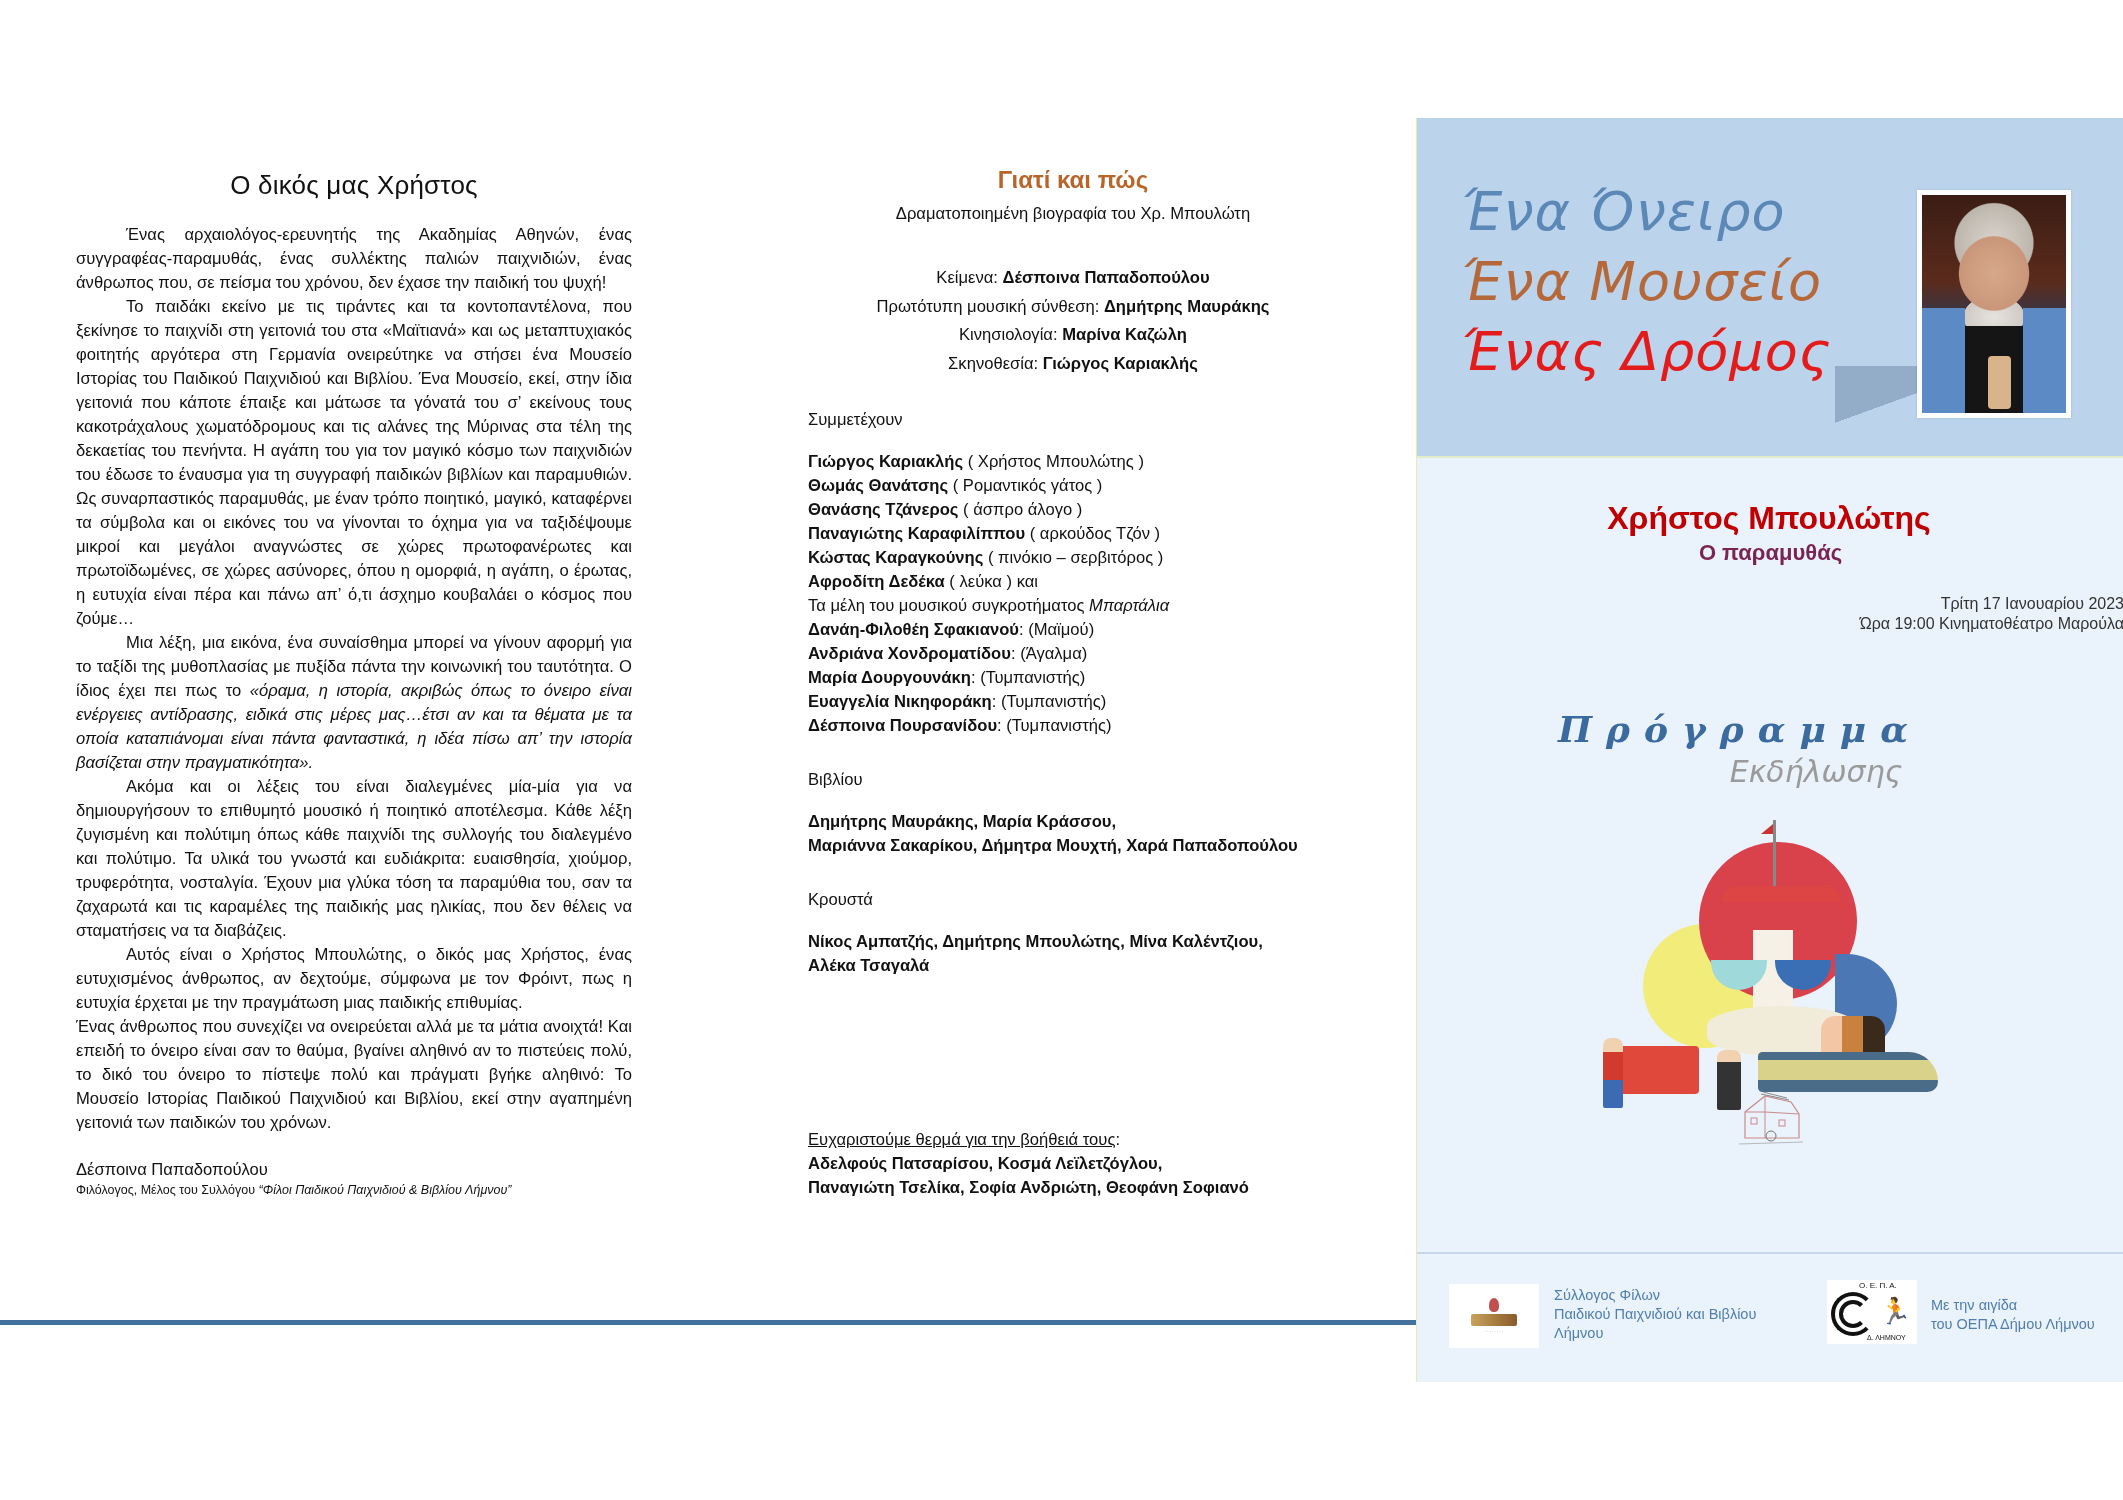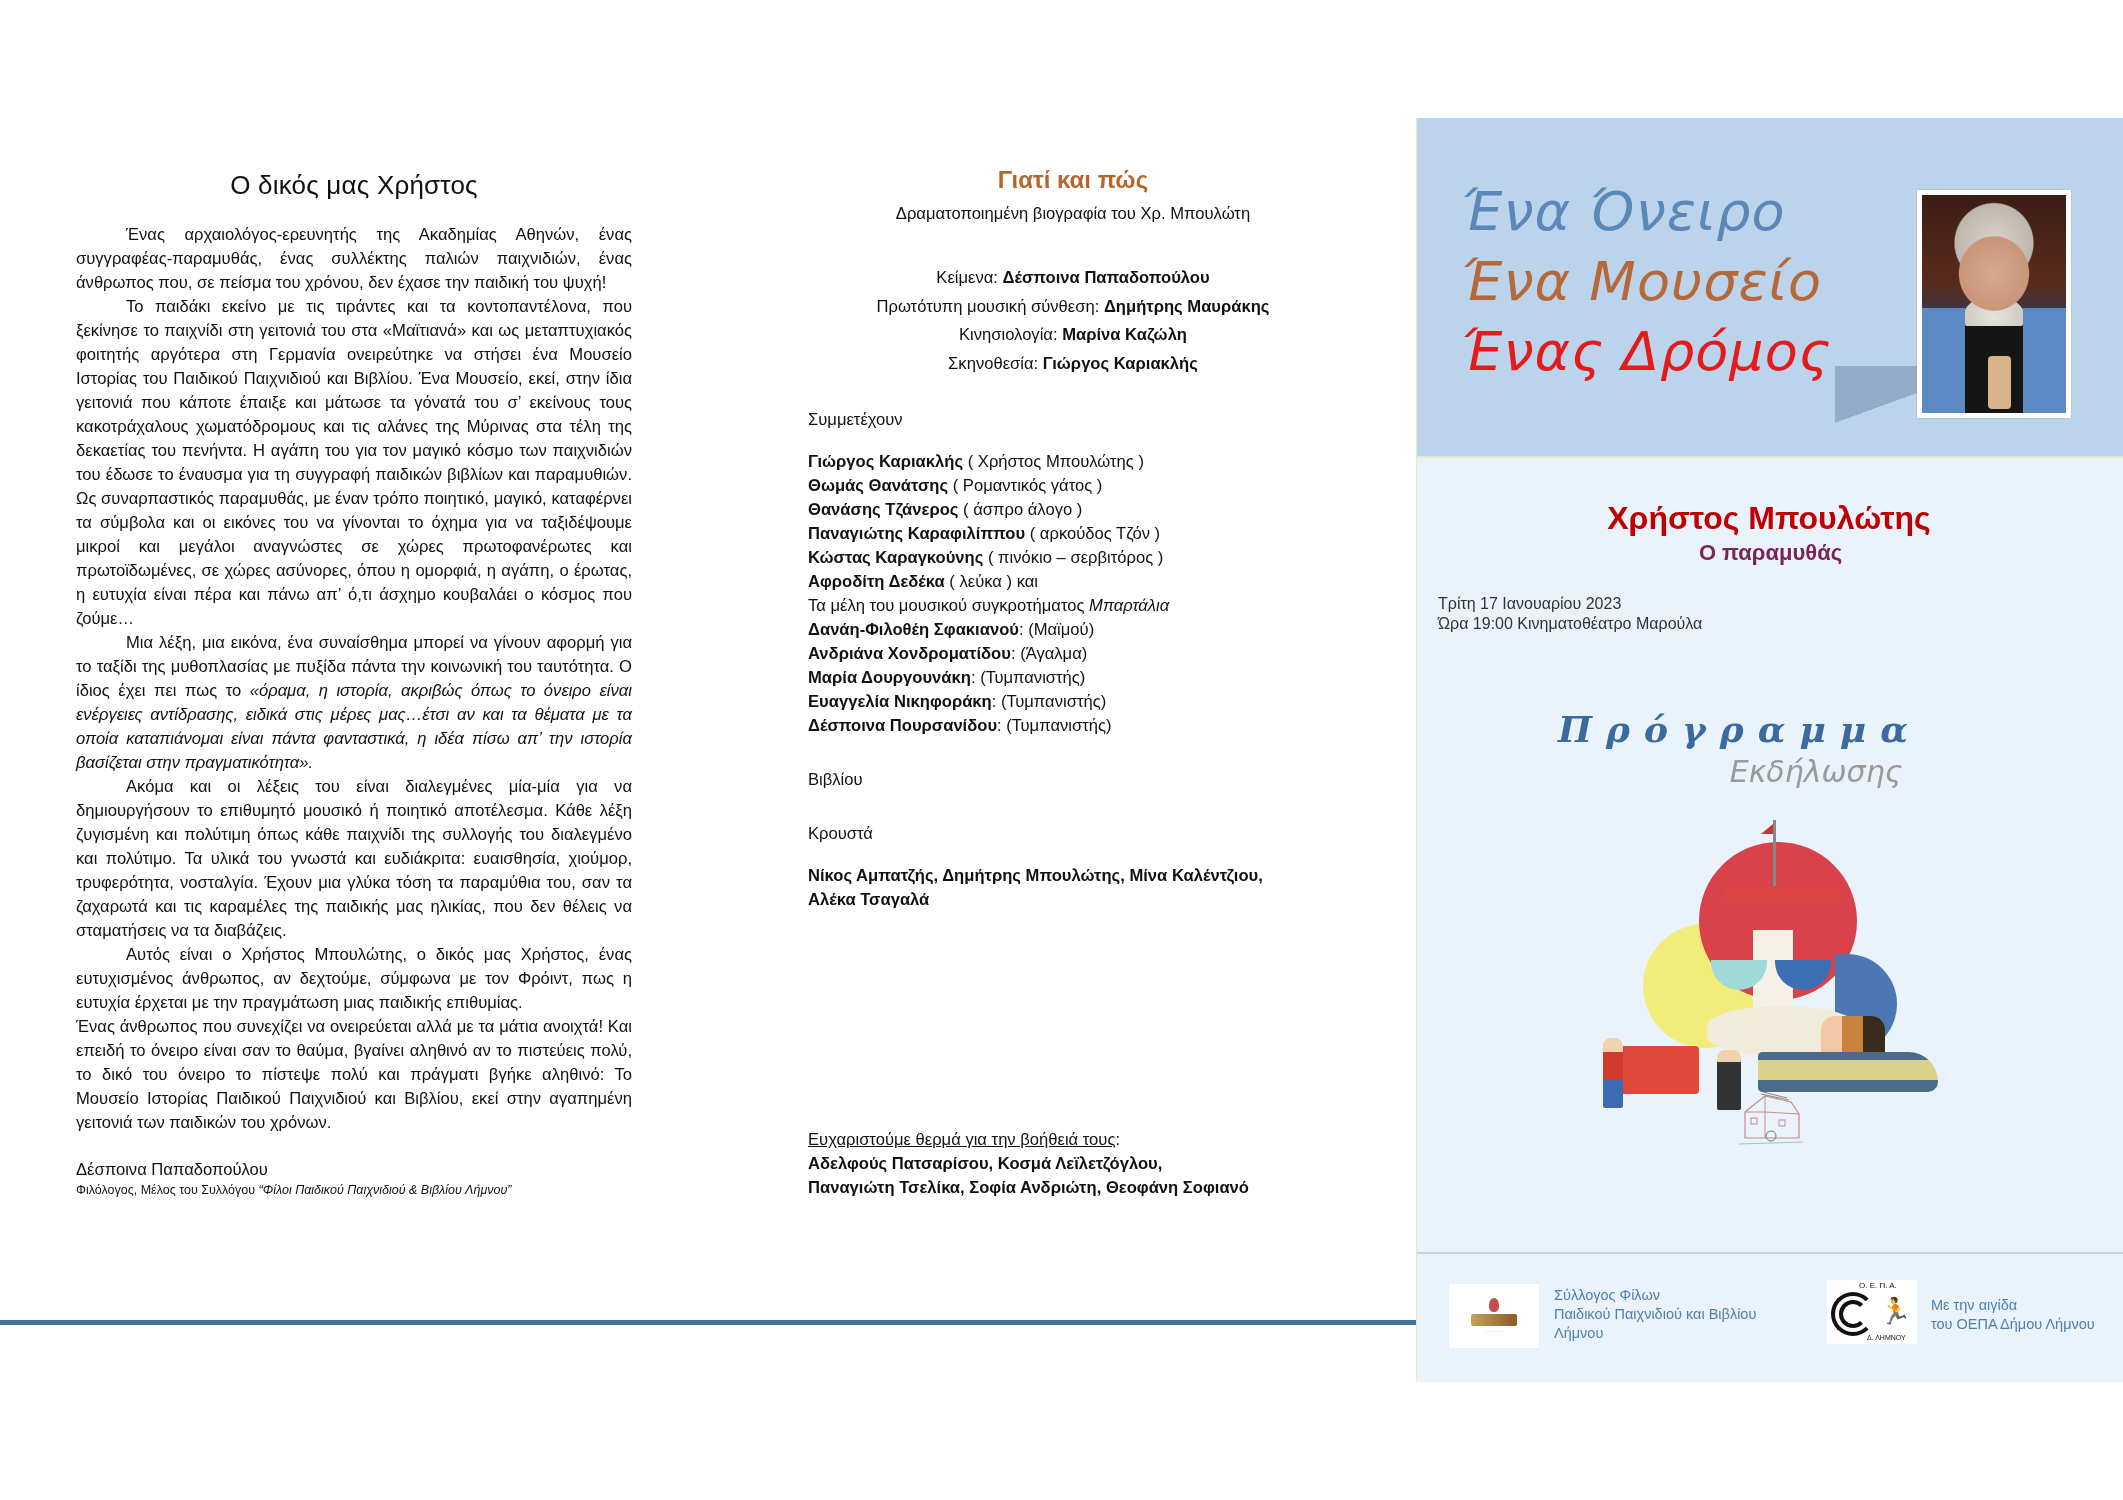--- a/index.html
+++ b/index.html
@@ -45,21 +45,21 @@
       radial-gradient(ellipse 30% 14% at 50% 56%, #e6e3de 0%, #cfcac3 70%, transparent 72%),
       linear-gradient(180deg, #3b1d14 0%, #5a2b1c 40%, #2f3a55 60%, #4f7cb5 100%); }
   .photo-inner { position: relative; width: 100%; height: 100%; }
   .shirt-l { position: absolute; left: 0; bottom: 0; width: 30%; height: 48%; background: #5c8ac4; }
   .shirt-r { position: absolute; right: 0; bottom: 0; width: 30%; height: 48%; background: #5c8ac4; }
   .tee { position: absolute; left: 30%; bottom: 0; width: 40%; height: 40%; background: #151515; }
   .flute { position: absolute; left: 46%; bottom: 2%; width: 16%; height: 24%; background: #d9b389; border-radius: 4px; }
 
   .name { position: absolute; left: 0; width: 704px; top: 382px; text-align: center; color: #c00000; font-size: 32px; font-weight: bold; }
   .role { position: absolute; left: 0; width: 707px; top: 422px; text-align: center; color: #7a2454; font-size: 22px; font-weight: bold; }
-  .date { position: absolute; left: 0; width: 707px; top: 476px; text-align: left; color: #333; font-size: 16px; line-height: 20px; padding-left: 21px; }
+  .date { position: absolute; left: 0; width: 707px; top: 476px; text-align: right; color: #333; font-size: 16px; line-height: 20px; }
 
   .prog { position: absolute; left: 0; width: 646px; top: 590px; text-align: center; color: #3a6a9e; font-family: "DejaVu Serif", serif; font-style: italic; font-weight: bold; font-size: 36px; letter-spacing: 14px; }
   .event { position: absolute; left: 12px; width: 774px; top: 636px; text-align: center; color: #9a9a9a; font-family: "DejaVu Sans", sans-serif; font-style: italic; font-size: 30px; }
 
   .toys { position: absolute; left: 186px; top: 702px; width: 340px; height: 300px; }
   .circ { position: absolute; border-radius: 50%; }
   .circ.red { left: 96px; top: 22px; width: 158px; height: 158px; background: #d9414b; }
   .circ.yellow { left: 40px; top: 104px; width: 124px; height: 124px; background: #f2ec7a; }
   .circ.blue { left: 232px; top: 134px; width: 62px; height: 100px; border-radius: 0 60px 60px 0; background: #4b78b5; }
   .carousel-top { position: absolute; left: 118px; top: 66px; width: 120px; height: 16px; background: #d44; border-radius: 60px 60px 4px 4px; }
@@ -124,20 +124,24 @@
   <div class="cast-line"><b>Κώστας Καραγκούνης</b><span> ( πινόκιο – σερβιτόρος )</span></div>
   <div class="cast-line"><b>Αφροδίτη Δεδέκα</b><span> ( λεύκα ) και</span></div>
   <div class="cast-line"><span>Τα μέλη του μουσικού συγκροτήματος </span><em>Μπαρτάλια</em></div>
   <div class="cast-line"><b>Δανάη-Φιλοθέη Σφακιανού</b><span>: (Μαϊμού)</span></div>
   <div class="cast-line"><b>Ανδριάνα Χονδροματίδου</b><span>: (Άγαλμα)</span></div>
   <div class="cast-line"><b>Μαρία Δουργουνάκη</b><span>: (Τυμπανιστής)</span></div>
   <div class="cast-line"><b>Ευαγγελία Νικηφοράκη</b><span>: (Τυμπανιστής)</span></div>
   <div class="cast-line"><b>Δέσποινα Πουρσανίδου</b><span>: (Τυμπανιστής)</span></div>
 
   <div class="section-label">Βιβλίου</div>
+  <div class="bold-block">
+    <div>Δημήτρης Μαυράκης, Μαρία Κράσσου,</div>
+    <div>Μαριάννα Σακαρίκου, Δήμητρα Μουχτή, Χαρά Παπαδοπούλου</div>
+  </div>
 
   <div class="section-label">Κρουστά</div>
   <div class="bold-block">
     <div>Νίκος Αμπατζής, Δημήτρης Μπουλώτης, Μίνα Καλέντζιου,</div>
     <div>Αλέκα Τσαγαλά</div>
   </div>
 
   <div class="thanks">
     <div><u>Ευχαριστούμε θερμά για την βοήθειά τους</u><span>:</span></div>
     <div class="bold-block">Αδελφούς Πατσαρίσου, Κοσμά Λεϊλετζόγλου,</div>

